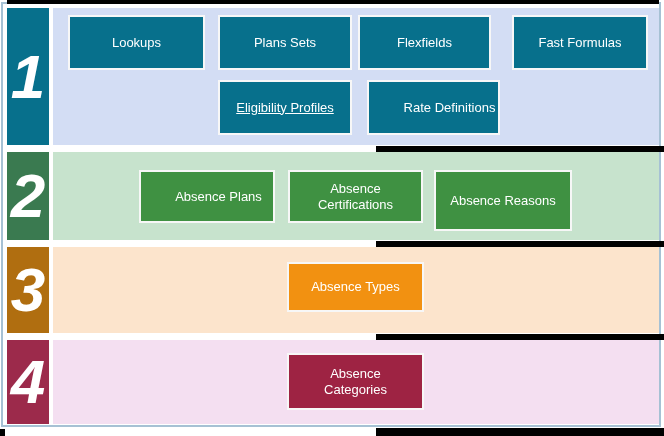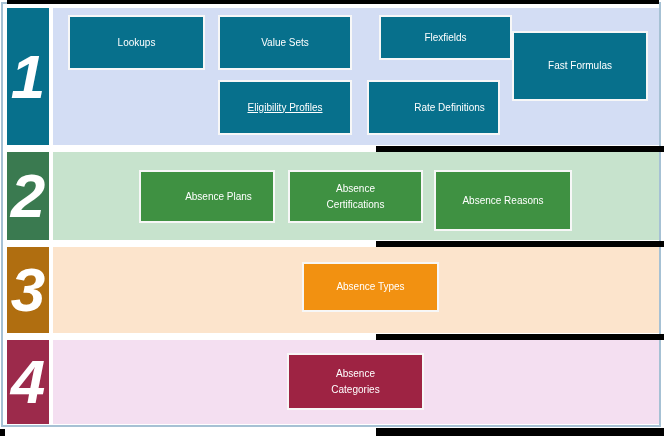--- a/index.html
+++ b/index.html
@@ -19,21 +19,21 @@
   .numblock{
     position:absolute;left:7px;width:42px;display:flex;align-items:center;justify-content:center;
     color:#ffffff;font-style:italic;font-weight:bold;font-size:62px;line-height:1;
   }
   .block1{top:8px;height:137px;background:#07708c;}
   .block2{top:152px;height:88px;background:#3a7a50;}
   .block3{top:247px;height:86px;background:#b06e10;}
   .block4{top:340px;height:84px;background:#9c2a4b;}
   .btn{
     position:absolute;display:flex;align-items:center;justify-content:center;text-align:center;
-    color:#ffffff;font-size:10px;line-height:16px;white-space:pre-line;
+    color:#ffffff;font-size:13px;line-height:16px;white-space:pre-line;
     border:2px solid #f7f7f7;box-sizing:border-box;
   }
   .teal{background:#07708c;}
   .green{background:#3f9142;}
   .orange{background:#f29111;}
   .maroon{background:#9e2343;}
   .bar{position:absolute;background:#000000;}
   .bar-top{left:7px;top:0;width:652px;height:4px;}
   .bar-12{left:376px;top:146px;width:288px;height:6px;}
   .bar-23{left:376px;top:241px;width:288px;height:6px;}
@@ -52,32 +52,32 @@
   <div class="band band2"></div>
   <div class="band band3"></div>
   <div class="band band4"></div>
 
   <div class="numblock block1">1</div>
   <div class="numblock block2">2</div>
   <div class="numblock block3">3</div>
   <div class="numblock block4">4</div>
 
   <div class="btn teal" style="left:68px;top:15px;width:137px;height:55px;">Lookups</div>
-  <div class="btn teal" style="left:218px;top:15px;width:134px;height:55px;">Value Sets</div>
-  <div class="btn teal" style="left:379px;top:15px;width:133px;height:45px;">Flexfields</div>
-  <div class="btn teal" style="left:512px;top:31px;width:136px;height:70px;text-align:center;">Fast Formulas</div>
+  <div class="btn teal" style="left:218px;top:15px;width:134px;height:55px;">Plans Sets</div>
+  <div class="btn teal" style="left:358px;top:15px;width:133px;height:55px;">Flexfields</div>
+  <div class="btn teal" style="left:512px;top:15px;width:136px;height:55px;text-align:center;">Fast Formulas</div>
   <div class="btn teal" style="left:218px;top:80px;width:134px;height:55px;text-decoration:underline;">Eligibility Profiles</div>
   <div class="btn teal" style="left:367px;top:80px;width:133px;height:55px;padding-left:32px;">Rate Definitions</div>
 
   <div class="btn green" style="left:139px;top:170px;width:136px;height:53px;padding-left:23px;">Absence Plans</div>
   <div class="btn green" style="left:288px;top:170px;width:135px;height:53px;">Absence
 Certifications</div>
   <div class="btn green" style="left:434px;top:170px;width:138px;height:61px;">Absence Reasons</div>
 
-  <div class="btn orange" style="left:287px;top:262px;width:137px;height:50px;margin-left:15px;">Absence Types</div>
+  <div class="btn orange" style="left:287px;top:262px;width:137px;height:50px;">Absence Types</div>
 
   <div class="btn maroon" style="left:287px;top:353px;width:137px;height:57px;">Absence
 Categories</div>
 
   <div class="bar bar-top"></div>
   <div class="bar bar-12"></div>
   <div class="bar bar-23"></div>
   <div class="bar bar-34"></div>
   <div class="bar bar-bottom"></div>
   <div class="bar bar-tick"></div>

